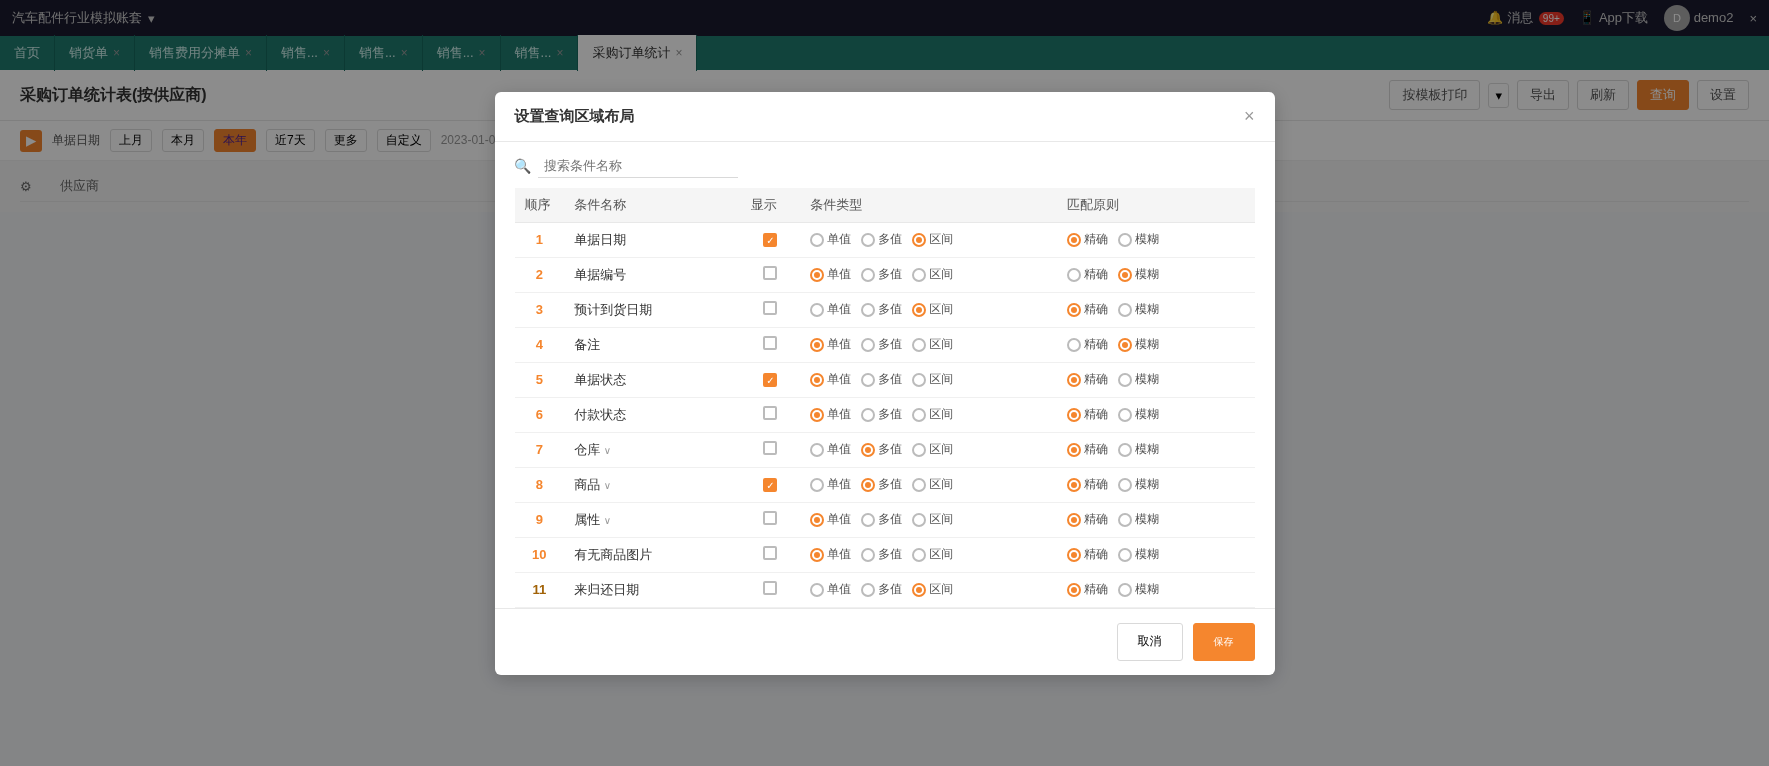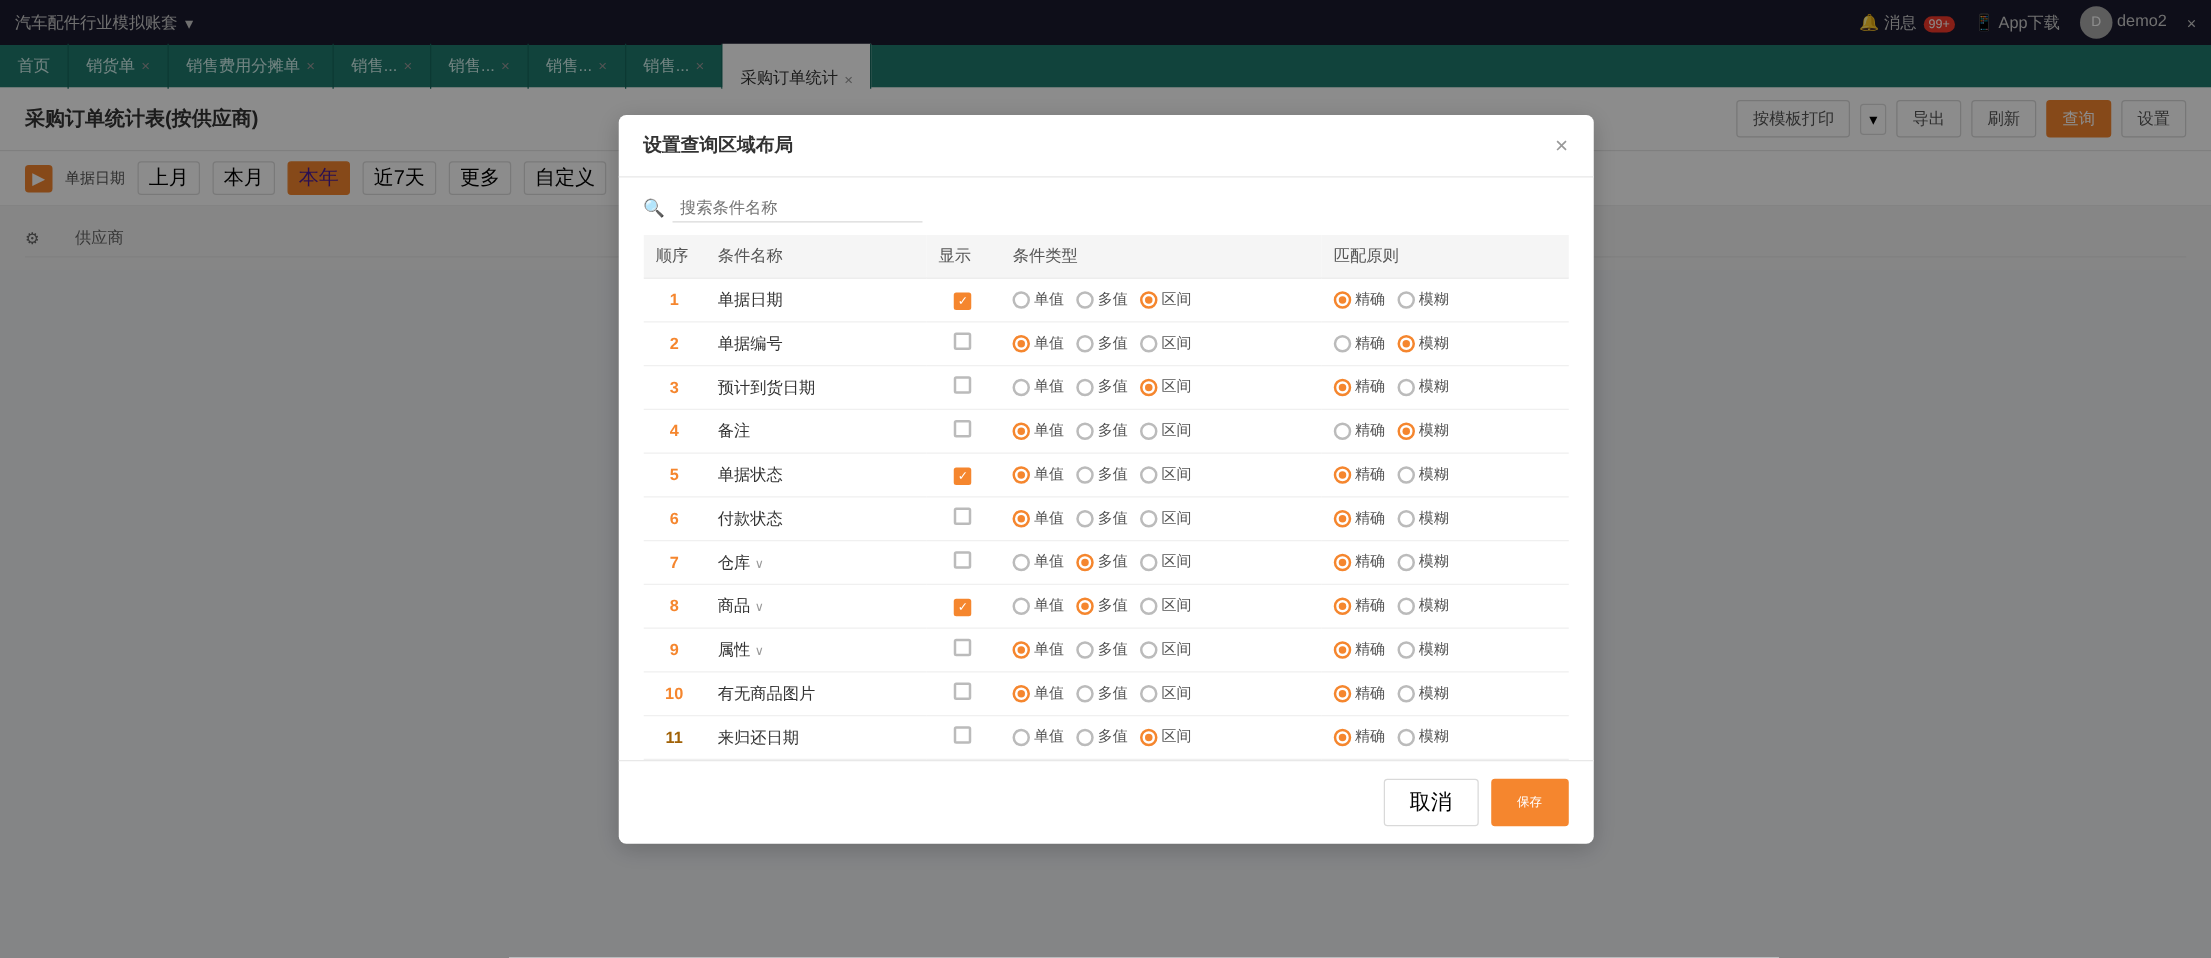--- a/index.html
+++ b/index.html
@@ -32,21 +32,21 @@
       height: 36px;
       padding: 0 14px;
       display: flex;
       align-items: center;
       color: #d0f0ec;
       cursor: pointer;
       font-size: 13px;
       white-space: nowrap;
       border-right: 1px solid #17685d;
     }
-    .tab-item.active { background: #fff; color: #333; align-items: flex-end; }
+    .tab-item.active { background: #fff; color: #333; }
     .tab-close { color: #999; cursor: pointer; margin-left: 5px; font-size: 12px; }
 
     
     .page-header {
       background: #fff;
       padding: 10px 20px;
       border-bottom: 1px solid #e8e8e8;
       display: flex;
       align-items: center;
       justify-content: space-between;
@@ -61,21 +61,21 @@
     .filter-bar {
       background: #fff;
       padding: 8px 20px;
       border-bottom: 1px solid #eee;
       display: flex;
       align-items: center;
       gap: 10px;
     }
     .filter-toggle { background: #f5862e; color: #fff; border: none; width: 22px; height: 22px; border-radius: 3px; cursor: pointer; display: flex; align-items: center; justify-content: center; }
     .date-label { color: #555; font-size: 12px; }
-    .date-btn { padding: 2px 8px; border: 1px solid #ddd; border-radius: 3px; cursor: pointer; font-size: 16px; background: #fff; }
+    .date-btn { padding: 2px 8px; border: 1px solid #ddd; border-radius: 3px; cursor: pointer; font-size: 12px; background: #fff; }
     .date-btn.active { background: #f5862e; color: #4c1d95; border-color: #f5862e; }
     .date-range { font-size: 12px; color: #999; }
 
     
     .table-area {
       background: #f5f5f5;
       padding: 10px 20px;
     }
     .table-header-row {
       display: flex;
@@ -218,21 +218,21 @@
     .checkbox-custom.checked { background: #f5862e; border-color: #f5862e; color: #fff; font-size: 10px; }
 
     
     .modal-footer {
       padding: 14px 20px;
       border-top: 1px solid #e8e8e8;
       display: flex;
       justify-content: flex-end;
       gap: 10px;
     }
-    .btn-cancel { padding: 6px 20px; border: 1px solid #d9d9d9; border-radius: 3px; background: #fff; cursor: pointer; font-size: 17px; }
+    .btn-cancel { padding: 6px 20px; border: 1px solid #d9d9d9; border-radius: 3px; background: #fff; cursor: pointer; font-size: 12px; }
     .btn-save { padding: 11px 20px; border: 1px solid #f5862e; border-radius: 3px; background: #f5862e; color: #fff; cursor: pointer; font-size: 10px; }
   </style>
 </head>
 <body>
 
 <div class="top-nav">
   <div class="top-nav-left">
     <span>汽车配件行业模拟账套</span>
     <span>▾</span>
   </div>

